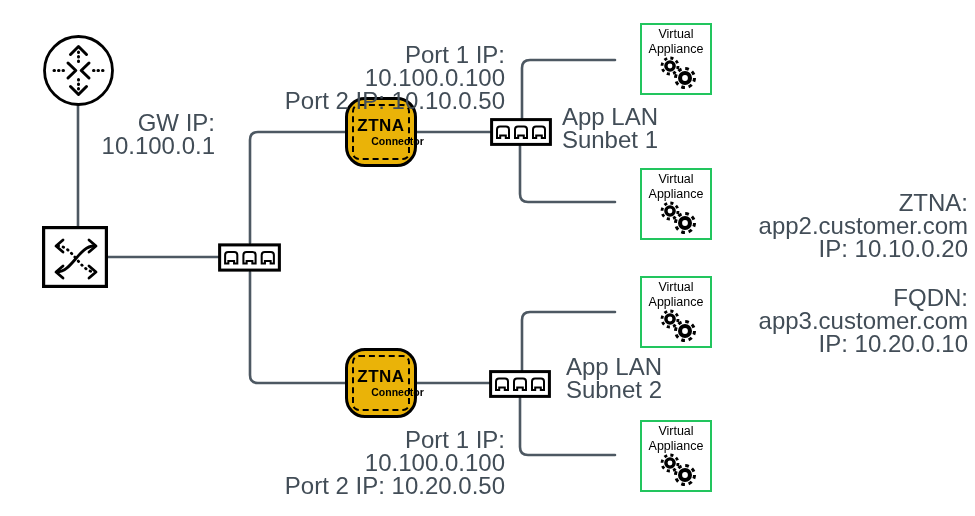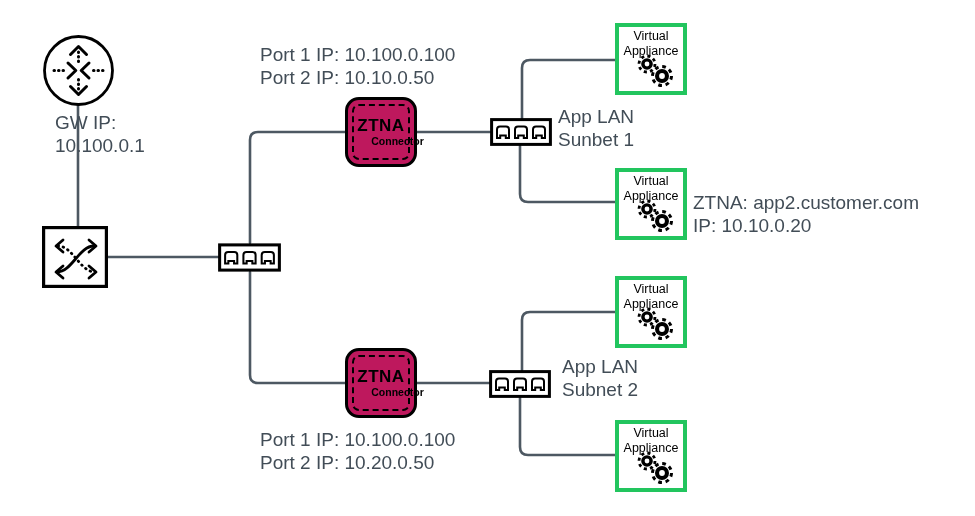--- a/index.html
+++ b/index.html
@@ -7,43 +7,44 @@
     position:relative;
     width:975px;height:516px;
     background:#ffffff;
     font-family:"Liberation Sans", sans-serif;
     overflow:hidden;
   }
   #links{position:absolute;left:0;top:0;}
   .node{position:absolute;}
   .lbl{
     position:absolute;
-    font-size:19px;line-height:23px;
+    font-size:24px;line-height:23px;
     color:#424d57;
-    text-align:left;
+    text-align:right;
     white-space:pre-line;
   }
   
   .ztna{
     position:absolute;width:72px;height:70px;
-    background:#be185d;border:3px solid #000;border-radius:14px;
+    background:#eab308;border:3px solid #000;border-radius:20px;
     box-sizing:border-box;
   }
   .ztna-inner{
     position:absolute;inset:4px;
     border:2px dashed #000;border-radius:7px;
     display:flex;flex-direction:column;align-items:center;justify-content:center;
   }
   .ztna-title{font-size:17px;font-weight:700;color:#000;letter-spacing:.5px;line-height:18px;}
   .ztna-sub{font-size:10.5px;font-weight:700;color:#000;line-height:12px;padding-left:33px;}
   
   .va{
     position:absolute;width:72px;height:72px;
-    background:#fff;border:4px solid #22c55e;
+    background:#fff;border:2px solid #22c55e;
     box-sizing:border-box;
+    margin-left:25px;
   }
   .va-label{
     position:absolute;top:2px;left:0;right:0;
     font-size:12.5px;line-height:15px;color:#000;
     text-align:center;white-space:pre-line;
   }
   .va-gears{position:absolute;left:0;bottom:0;}
 </style>
 </head>
 <body>
@@ -205,15 +206,17 @@
   <div class="lbl" style="left:558px;top:105px;width:100px;">App LAN
 Sunbet 1</div>
 
   <div class="lbl" style="left:562px;top:355px;width:100px;">App LAN
 Subnet 2</div>
 
 
   <div class="lbl" style="left:693px;top:191px;width:275px;">ZTNA: app2.customer.com
 IP: 10.10.0.20</div>
 
+  <div class="lbl" style="left:693px;top:286px;width:275px;">FQDN: app3.customer.com
+IP: 10.20.0.10</div>
 
 
 </div>
 
 </body></html>

